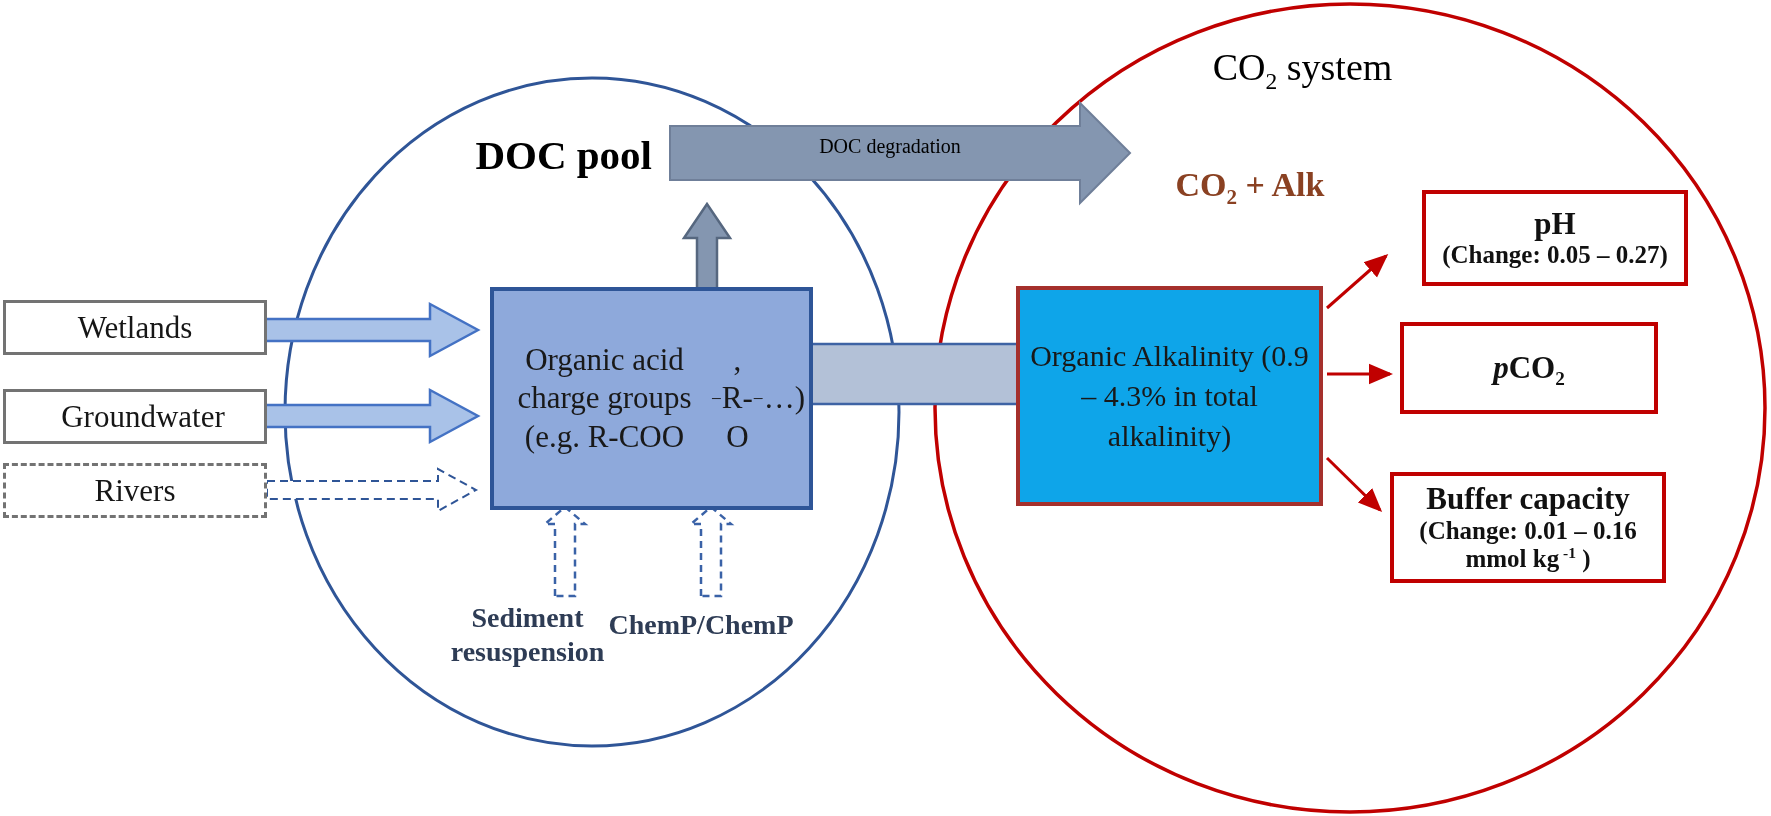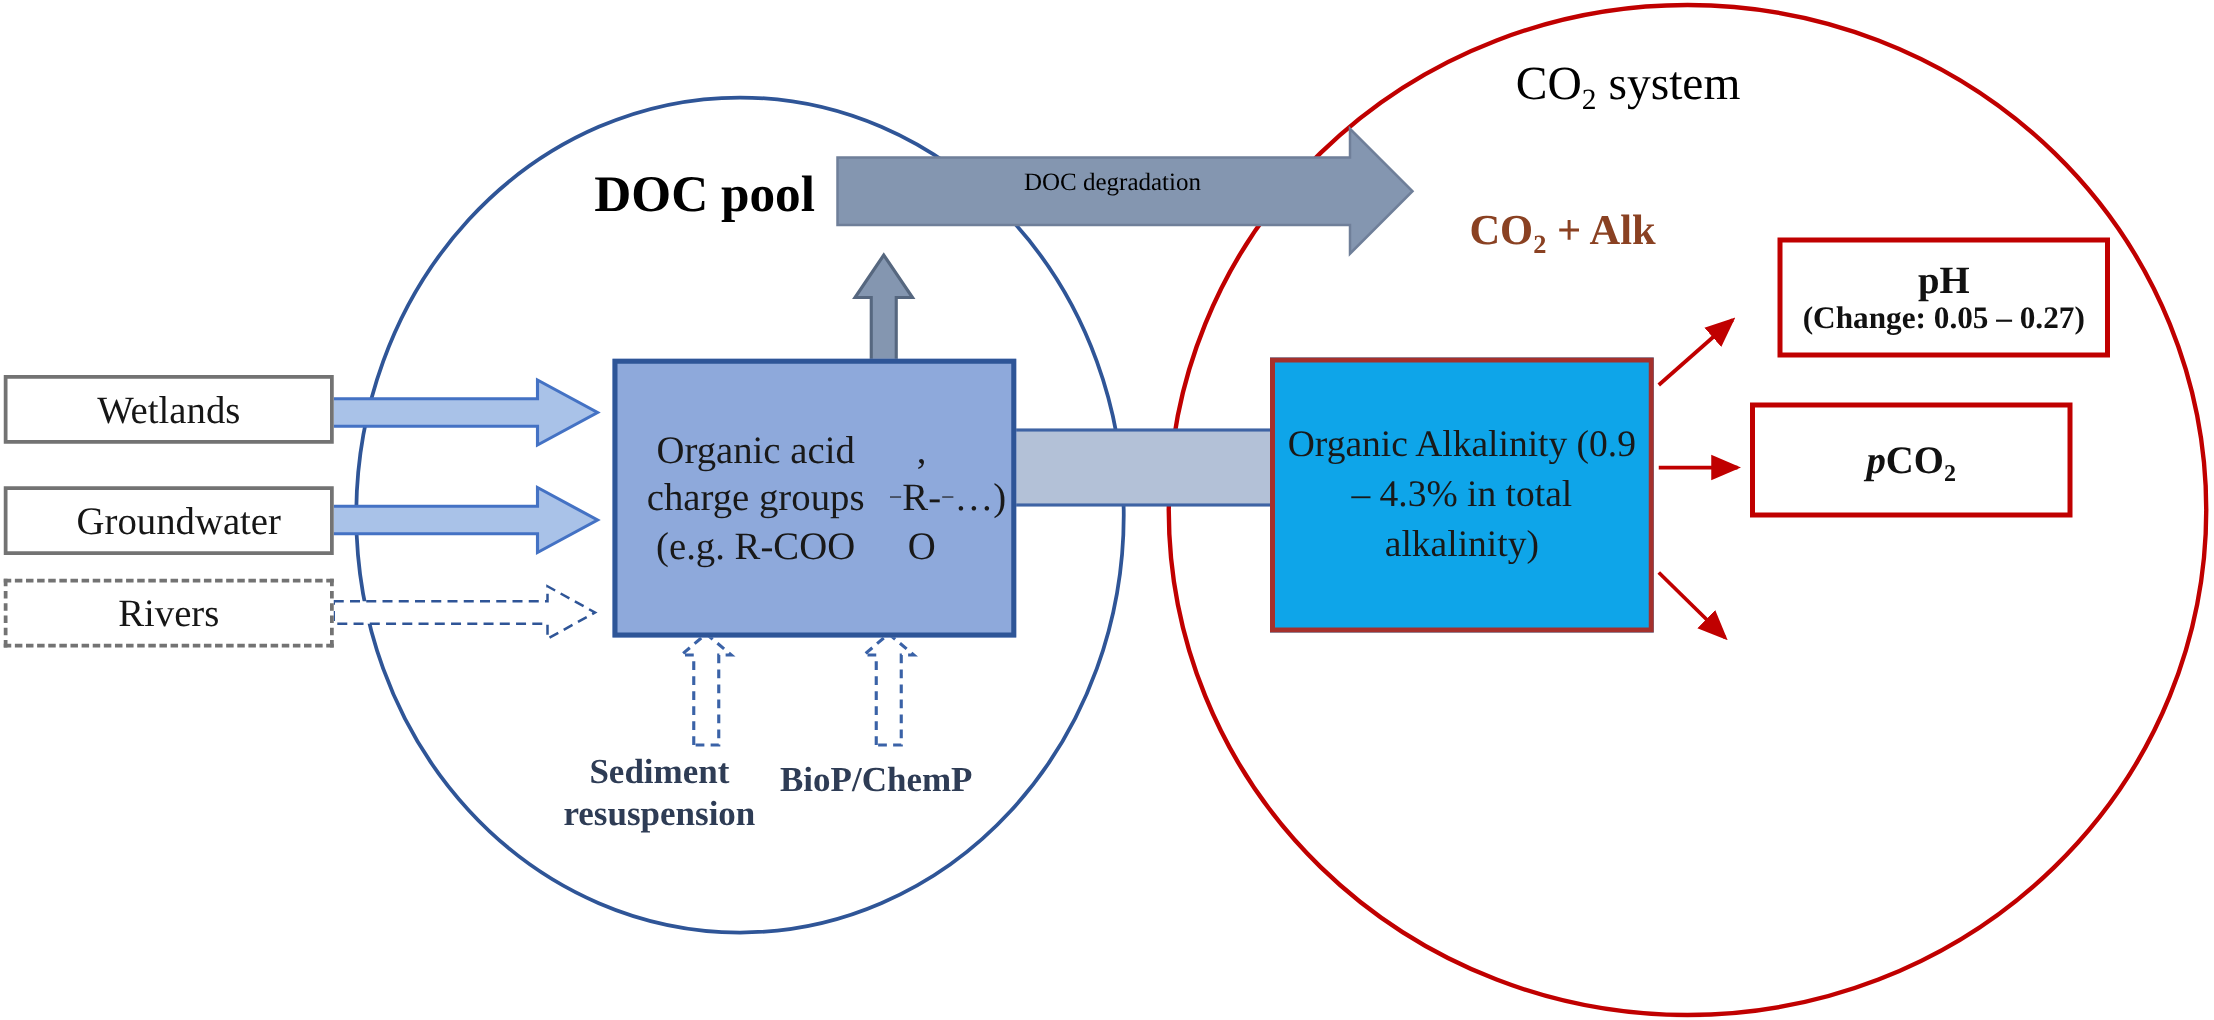--- a/index.html
+++ b/index.html
@@ -113,18 +113,22 @@
 
   <div class="abs outcome" style="left:1396px;top:190px;width:266px;height:96px;margin-left:26px;">
     <div class="outcome-name">pH</div>
     <div class="outcome-change">(Change: 0.05 – 0.27)</div>
   </div>
 
   <div class="abs outcome" style="left:1400px;top:322px;width:258px;height:92px;">
     <div class="outcome-name"><i>p</i>CO<sub>2</sub></div>
   </div>
 
+  <div class="abs outcome" style="left:1390px;top:472px;width:276px;height:111px;">
+    <div class="outcome-name">Buffer capacity</div>
+    <div class="outcome-change">(Change: 0.01 – 0.16 mmol kg<sup> -1</sup> )</div>
+  </div>
 
   <div class="abs input-label" style="left:425px;top:601px;width:205px;">Sediment resuspension</div>
 
-  <div class="abs input-label" style="left:601px;top:608px;width:200px;">BioP/ChemP</div>
+  <div class="abs input-label" style="left:601px;top:608px;width:200px;">ChemP/ChemP</div>
 
 </div>
 
 </body></html>

